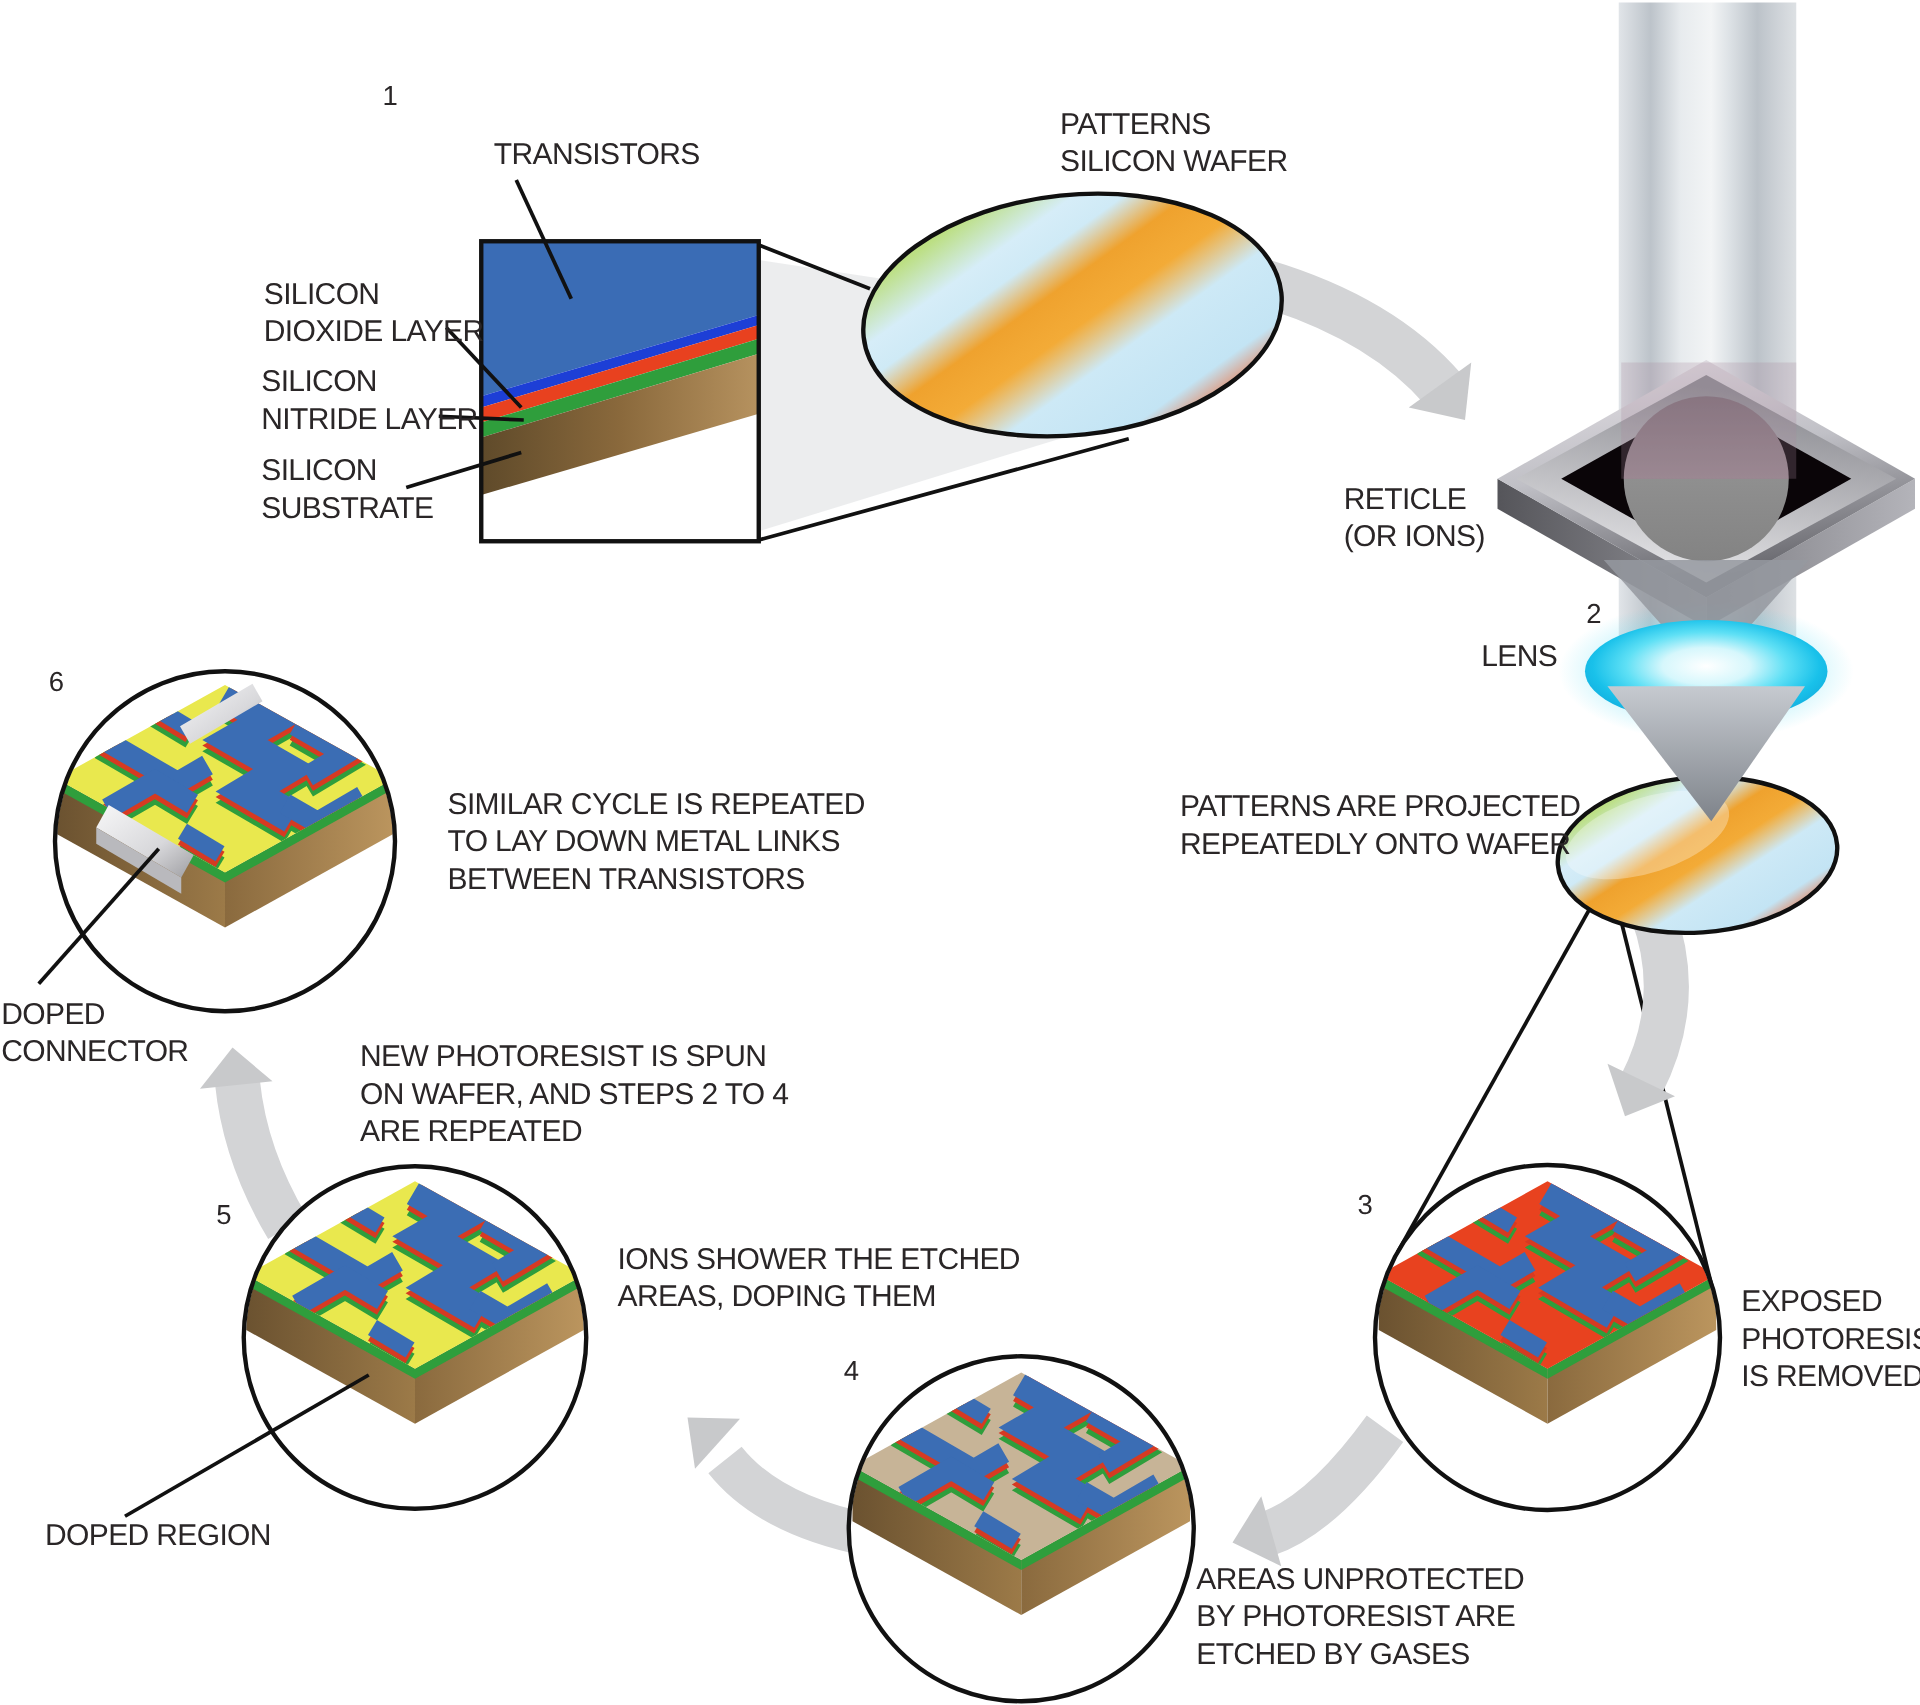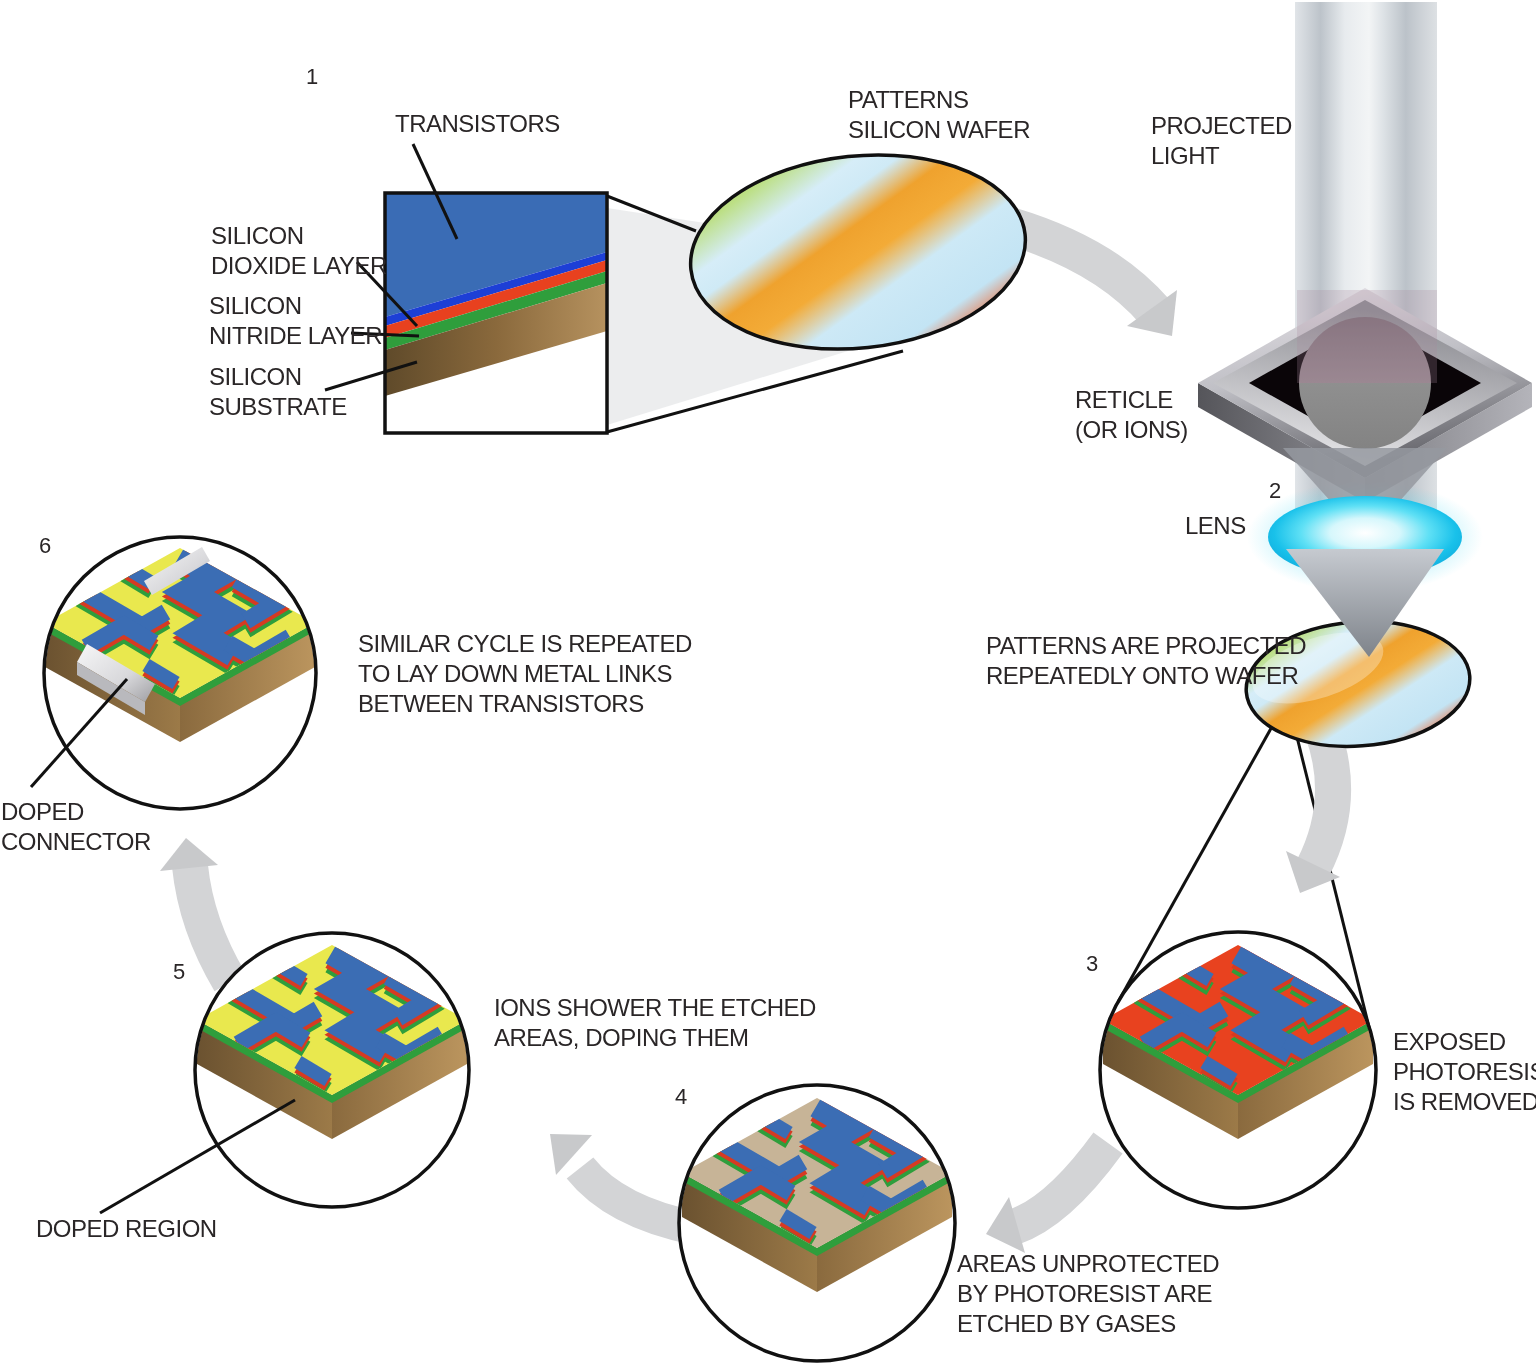--- a/index.html
+++ b/index.html
@@ -237,40 +237,41 @@
 <div class="label num" style="left:306px;top:62px">1</div>
 <div class="label" style="left:395px;top:109px">TRANSISTORS</div>
 <div class="label" style="left:211px;top:221px">SILICON
 DIOXIDE LAYER</div>
 <div class="label" style="left:209px;top:291px">SILICON
 NITRIDE LAYER</div>
 <div class="label" style="left:209px;top:362px">SILICON
 SUBSTRATE</div>
 <div class="label" style="left:848px;top:85px">PATTERNS
 SILICON WAFER</div>
-<div class="label" style="left:1151px;top:111px">PROJECTED
-LIGHT</div>
 <div class="label" style="left:1075px;top:385px">RETICLE
 (OR IONS)</div>
 <div class="label num" style="left:1269px;top:476px">2</div>
 <div class="label" style="left:1185px;top:511px">LENS</div>
-<div class="label" style="left:986px;top:631px">PATTERNS ARE PROJECTED
+<div class="label" style="left:944px;top:631px">PATTERNS ARE PROJECTED
 REPEATEDLY ONTO WAFER</div>
 <div class="label num" style="left:1086px;top:949px">3</div>
 <div class="label" style="left:1393px;top:1027px">EXPOSED
 PHOTORESIST
 IS REMOVED</div>
 <div class="label" style="left:957px;top:1249px">AREAS UNPROTECTED
 BY PHOTORESIST ARE
 ETCHED BY GASES</div>
 <div class="label num" style="left:675px;top:1082px">4</div>
 <div class="label" style="left:494px;top:993px">IONS SHOWER THE ETCHED
 AREAS, DOPING THEM</div>
 <div class="label num" style="left:173px;top:957px">5</div>
 <div class="label" style="left:36px;top:1214px">DOPED REGION</div>
+<div class="label" style="left:288px;top:831px">NEW PHOTORESIST IS SPUN
+ON WAFER, AND STEPS 2 TO 4
+ARE REPEATED</div>
 <div class="label num" style="left:39px;top:531px">6</div>
 <div class="label" style="left:1px;top:797px">DOPED
 CONNECTOR</div>
 <div class="label" style="left:358px;top:629px">SIMILAR CYCLE IS REPEATED
 TO LAY DOWN METAL LINKS
 BETWEEN TRANSISTORS</div>
 
 </div>
 
 </body></html>

